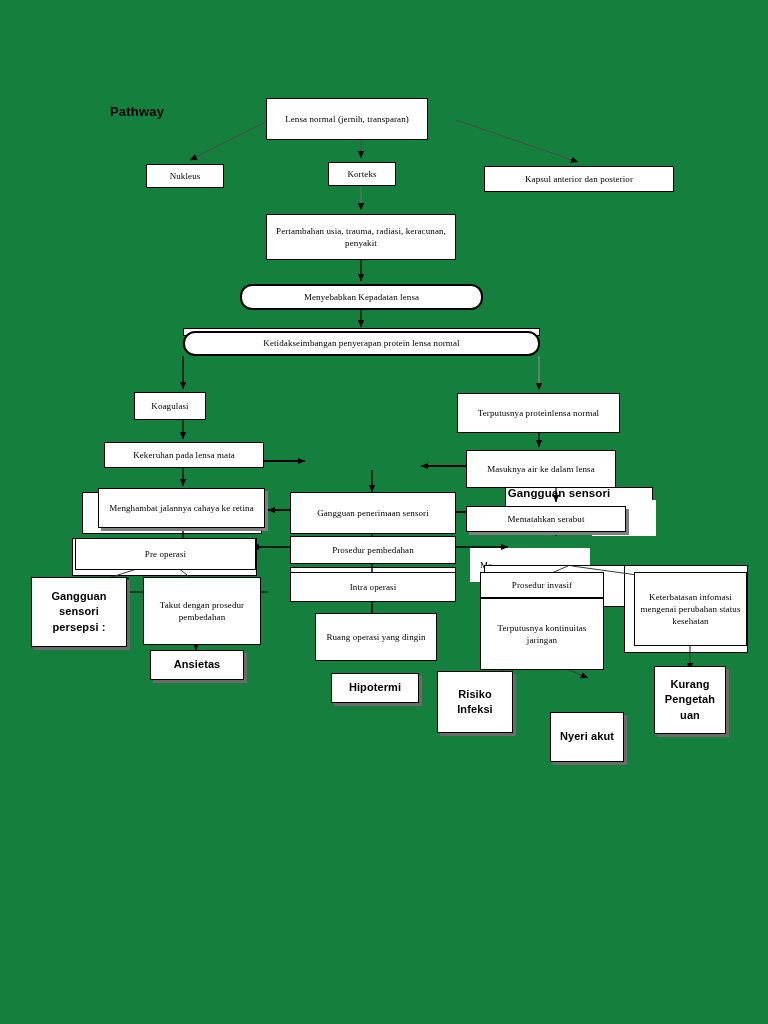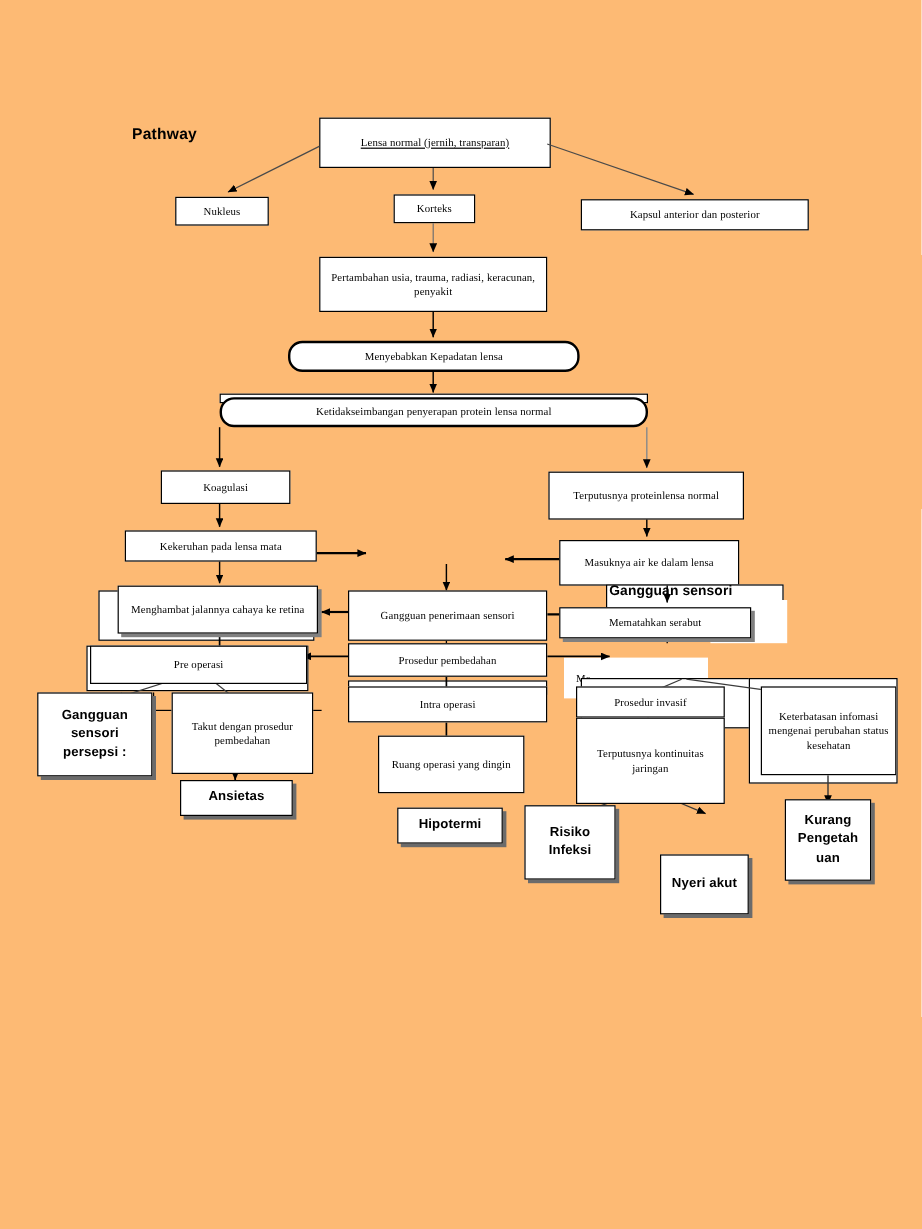--- a/index.html
+++ b/index.html
@@ -9,21 +9,21 @@
     background: #ffffff;
   }
   body {
     font-family: "Liberation Serif", "DejaVu Serif", serif;
     color: #000000;
   }
   #canvas {
     position: relative;
     width: 768px;
     height: 1024px;
-    background: #fdba74;
+    background: #15803d;
     overflow: hidden;
   }
   
   .page-title {
     position: absolute;
     font-family: "Liberation Sans", "DejaVu Sans", sans-serif;
     font-weight: bold;
     font-size: 13px;
     letter-spacing: .2px;
     white-space: nowrap;
@@ -70,21 +70,21 @@
     z-index: 5;
   }
 </style>
 </head>
 <body>
 
 <div id="canvas">
 
   <div class="page-title" style="left:110px; top:104px;">Pathway</div>
 
-  <div class="node med" style="left:266px; top:98px; width:193px; height:42px;text-decoration:underline;">
+  <div class="node med" style="left:266px; top:98px; width:162px; height:42px;">
     <span class="txt">Lensa normal (jernih, transparan)</span>
   </div>
 
   <div class="node med" style="left:146px; top:164px; width:78px; height:24px;">
     <span class="txt">Nukleus</span>
   </div>
 
   <div class="node med" style="left:328px; top:162px; width:68px; height:24px;">
     <span class="txt">Korteks</span>
   </div>
@@ -99,21 +99,21 @@
 
   <div class="node thick" style="left:240px; top:284px; width:243px; height:26px;">
     <span class="txt">Menyebabkan Kepadatan lensa</span>
   </div>
 
   <div class="node ghost" style="left:183px; top:328px; width:357px; height:8px; border:1px solid #000;"></div>
   <div class="node thick front" style="left:183px; top:331px; width:357px; height:25px;">
     <span class="txt">Ketidakseimbangan penyerapan protein lensa normal</span>
   </div>
 
-  <div class="node" style="left:134px; top:392px; width:108px; height:28px;">
+  <div class="node" style="left:134px; top:392px; width:72px; height:28px;">
     <span class="txt">Koagulasi</span>
   </div>
 
   <div class="node" style="left:457px; top:393px; width:163px; height:40px;text-align:center;">
     <span class="txt">Terputusnya proteinlensa normal</span>
   </div>
 
   <div class="node" style="left:466px; top:450px; width:150px; height:38px;">
     <span class="txt">Masuknya air ke dalam lensa</span>
   </div>

